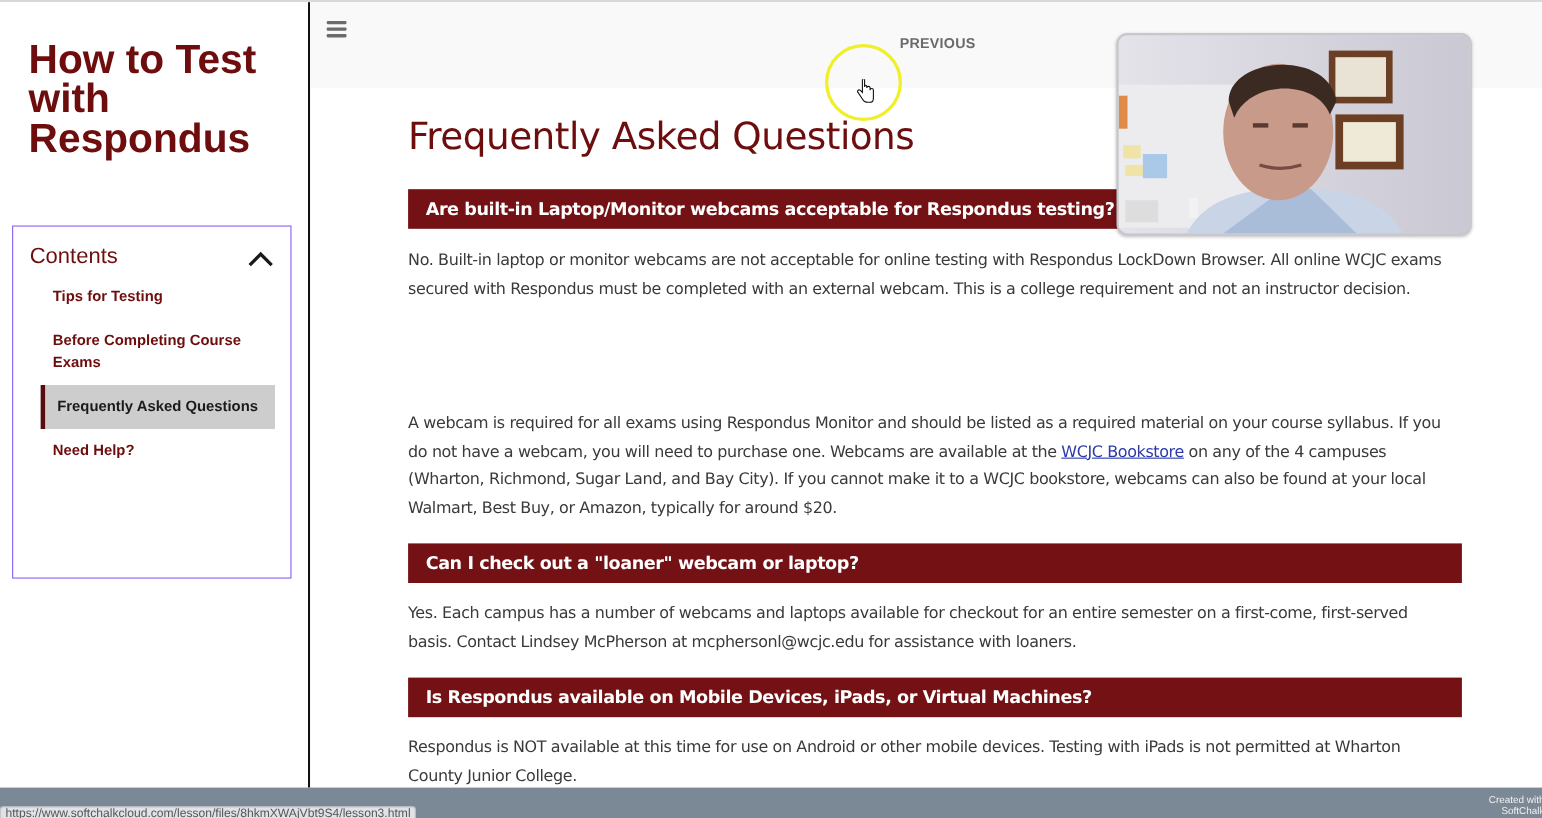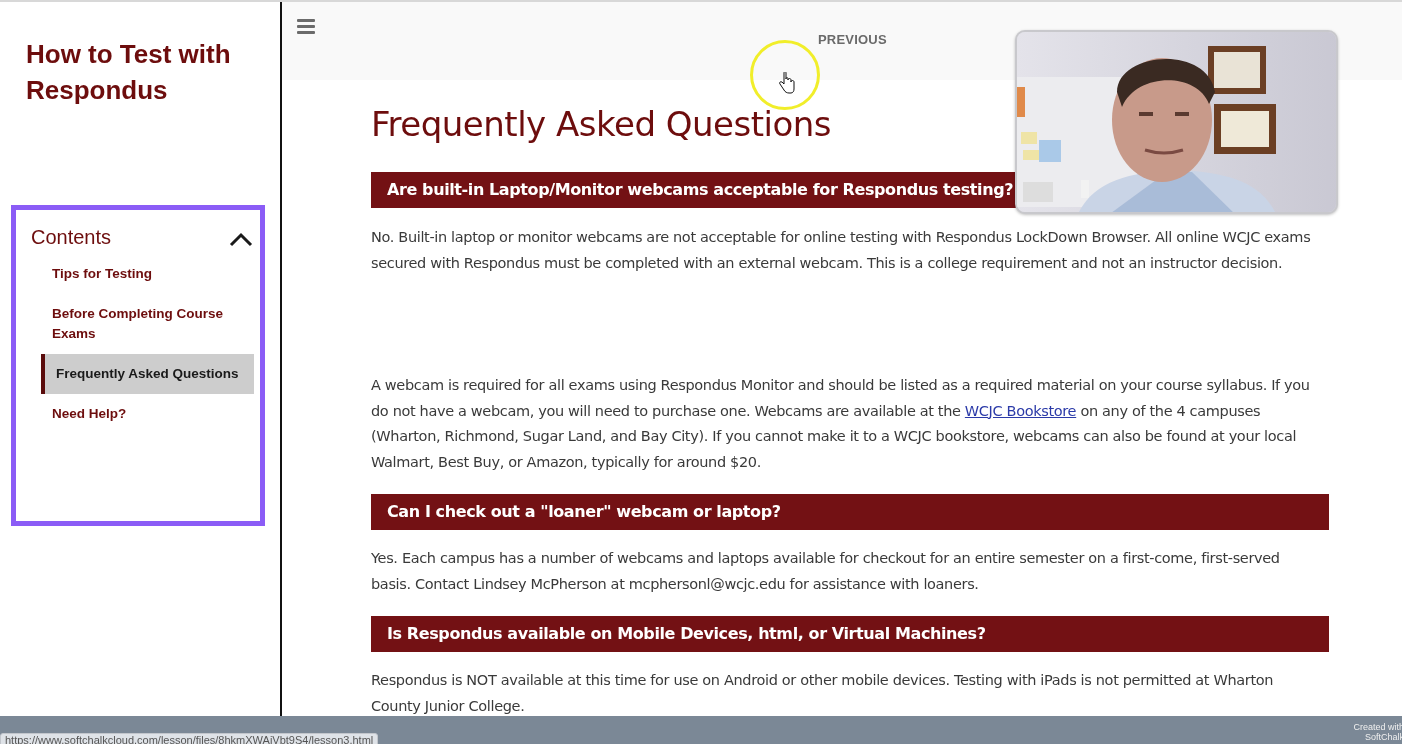--- a/index.html
+++ b/index.html
@@ -3,22 +3,22 @@
 <meta charset="utf-8">
 <style>
   * { box-sizing: border-box; margin: 0; padding: 0; }
   html, body { width: 1402px; height: 744px; overflow: hidden; background: #fff; }
   body { position: relative; font-family: "Liberation Sans", sans-serif; }
 
   .top-edge { position: absolute; left: 0; top: 0; width: 1402px; height: 2px; background: #d8d8d8; }
 
   
   .sidebar { position: absolute; left: 0; top: 2px; width: 282px; height: 714px; background: #fff; border-right: 2px solid #111; }
-  .course-title { position: absolute; left: 26px; top: 34px; width: 230px; font-size: 26px; font-weight: bold; line-height: 36px; color: #6d0d0d; }
-  .toc { position: absolute; left: 11px; top: 203px; width: 254px; height: 321px; border: 5px solid #8b5cf6; background: #fff; }
+  .course-title { position: absolute; left: 26px; top: 34px; width: 230px; font-size: 37px; font-weight: bold; line-height: 36px; color: #6d0d0d; }
+  .toc { position: absolute; left: 11px; top: 203px; width: 254px; height: 321px; border: 1px solid #8b5cf6; background: #fff; }
   .toc-header { position: absolute; left: 15px; top: 16px; font-size: 20px; color: #6d0d0d; font-weight: normal; }
   .toc-toggle { position: absolute; left: 212px; top: 20px; width: 26px; height: 18px; cursor: pointer; }
   .toc-list { position: absolute; left: 25px; top: 54px; width: 213px; list-style: none; }
   .toc-item { display: block; font-size: 13.5px; font-weight: bold; color: #6d0d0d; line-height: 20px; padding: 0 0 0 11px; margin-bottom: 20px; cursor: pointer; }
   .toc-item.active { background: #cdcdcd; color: #1a1a1a; border-left: 4px solid #5a0b0b; padding: 10px 10px 10px 11px; margin-left: 0; margin-top: -10px; margin-bottom: 10px; }
 
   
   .content { position: absolute; left: 282px; top: 2px; width: 1248px; height: 714px; background: #fff; overflow: hidden; }
   .nav-bar { position: absolute; left: 0; top: 0; width: 1120px; height: 78px; background: #f9f9f9; }
   .hamburger { position: absolute; left: 15px; top: 17px; width: 18px; height: 16px; cursor: pointer; }
@@ -80,21 +80,21 @@
   <h2 class="page-title">Frequently Asked Questions</h2>
 
   <div class="faq-q" style="top:170px;">Are built-in Laptop/Monitor webcams acceptable for Respondus testing?</div>
   <p class="faq-a" style="top:223px;">No. Built-in laptop or monitor webcams are not acceptable for online testing with Respondus LockDown Browser. All online WCJC exams secured with Respondus must be completed with an external webcam. This is a college requirement and not an instructor decision.</p>
 
   <p class="faq-a" style="top:371px;"><span>A webcam is required for all exams using Respondus Monitor and should be listed as a required material on your course syllabus. If you do not have a webcam, you will need to purchase one. Webcams are available at the </span><a>WCJC Bookstore</a><span> on any of the 4 campuses (Wharton, Richmond, Sugar Land, and Bay City). If you cannot make it to a WCJC bookstore, webcams can also be found at your local Walmart, Best Buy, or Amazon, typically for around $20.</span></p>
 
   <div class="faq-q" style="top:492px;">Can I check out a "loaner" webcam or laptop?</div>
   <p class="faq-a" style="top:544px;">Yes. Each campus has a number of webcams and laptops available for checkout for an entire semester on a first-come, first-served basis. Contact Lindsey McPherson at mcphersonl@wcjc.edu for assistance with loaners.</p>
 
-  <div class="faq-q" style="top:614px;">Is Respondus available on Mobile Devices, html, or Virtual Machines?</div>
+  <div class="faq-q" style="top:614px;">Is Respondus available on Mobile Devices, iPads, or Virtual Machines?</div>
   <p class="faq-a" style="top:666px;">Respondus is NOT available at this time for use on Android or other mobile devices. Testing with iPads is not permitted at Wharton County Junior College.</p>
 </main>
 
 <div class="webcam">
   <svg width="323" height="184" viewBox="0 0 323 184">
     <defs>
       <linearGradient id="wall" x1="0" y1="0" x2="1" y2="0">
         <stop offset="0" stop-color="#e4e3ea"></stop>
         <stop offset="1" stop-color="#c9c8d3"></stop>
       </linearGradient>

